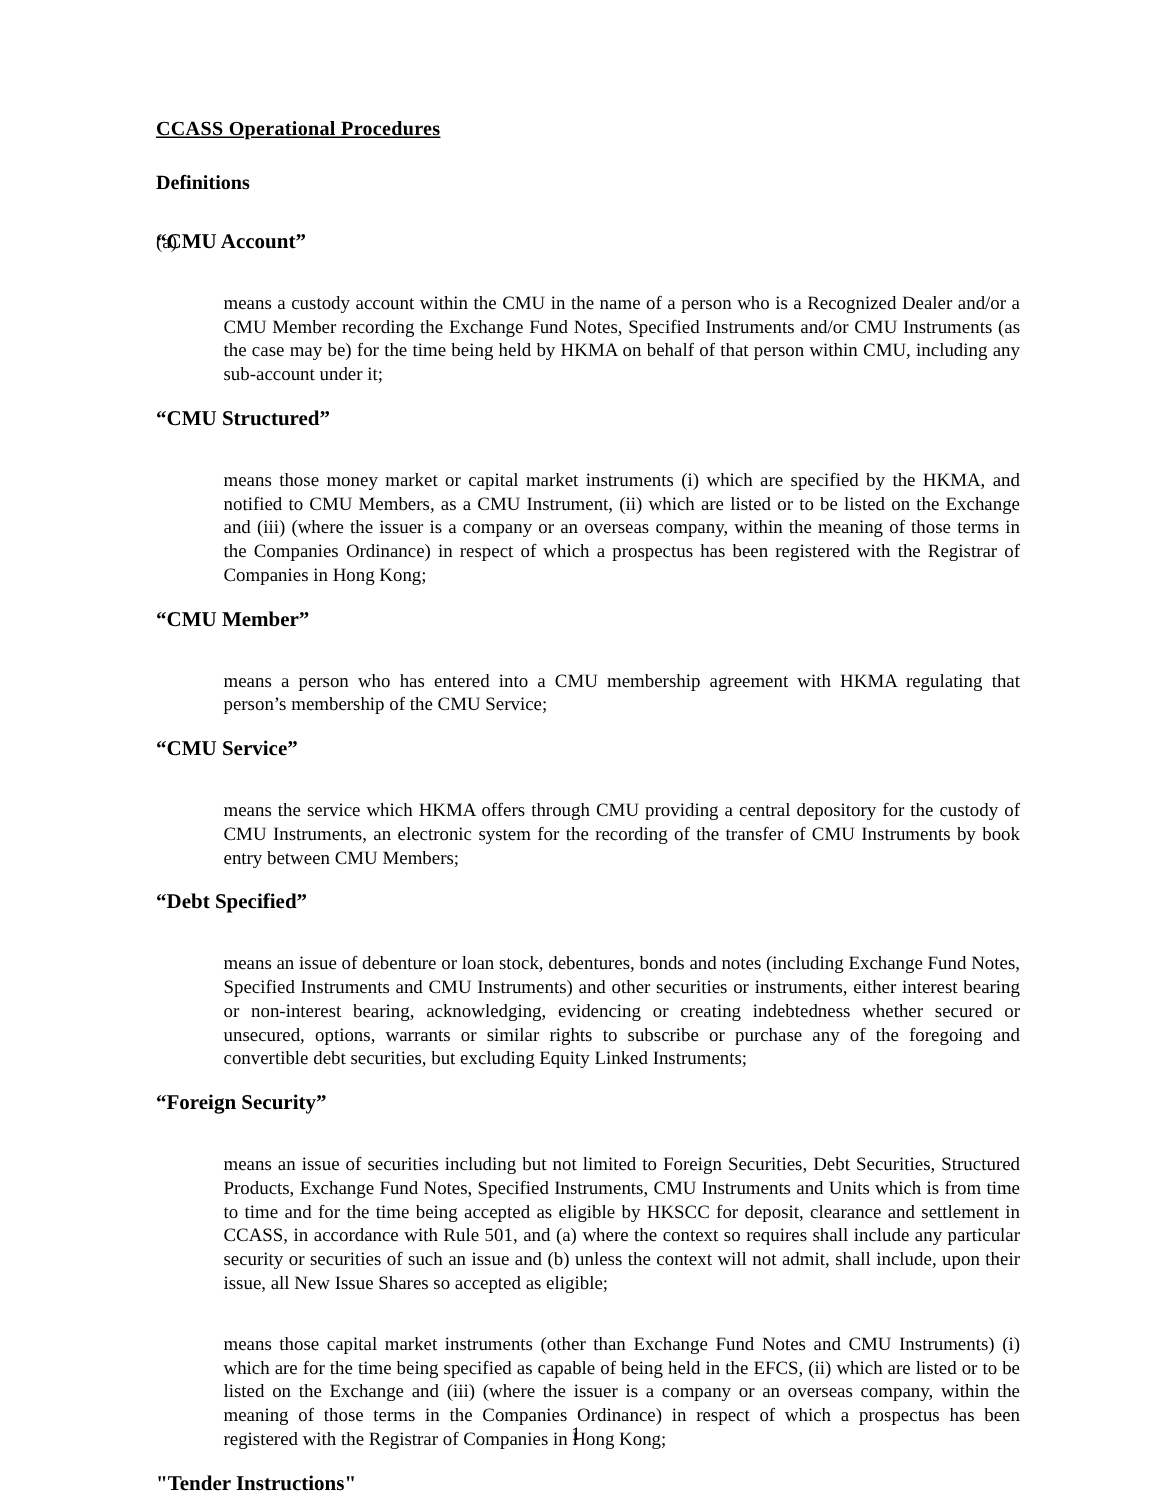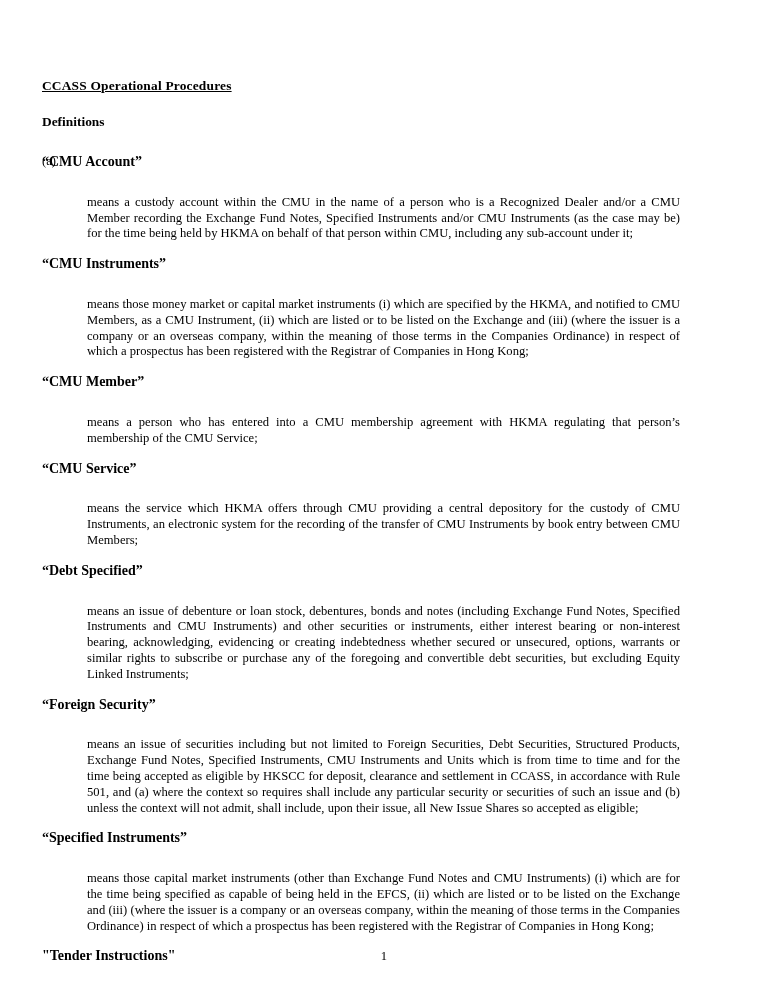--- a/index.html
+++ b/index.html
@@ -8,21 +8,21 @@
     width: 768px;
     height: 994px;
     position: relative;
     overflow: hidden;
     font-family: "Liberation Serif", serif;
     color: #000000;
   }
   .page {
     position: absolute;
     inset: 0;
-    padding: 78px 88px 0 42px;
+    padding: 78px 88px 0 104px;
     background: #ffffff;
   }
   .doc-title {
     font-size: 13.4px;
     font-weight: bold;
     text-decoration: underline;
     margin-bottom: 20px;
     letter-spacing: 0.2px;
   }
   .section-heading {
@@ -80,21 +80,21 @@
     <span class="intro-label">(a)</span>
   </div>
 
   <div id="definitions-list">
   <section class="definition">
     <h3 class="term">“CMU Account”</h3>
     <p class="def-body">means a custody account within the CMU in the name of a person who is a Recognized Dealer and/or a CMU Member recording the Exchange Fund Notes, Specified Instruments and/or CMU Instruments (as the case may be) for the time being held by HKMA on behalf of that person within CMU, including any sub-account under it;</p>
   </section>
 
   <section class="definition">
-    <h3 class="term">“CMU Instruments”</h3>
+    <h3 class="term">“CMU Structured”</h3>
     <p class="def-body">means those money market or capital market instruments (i) which are specified by the HKMA, and notified to CMU Members, as a CMU Instrument, (ii) which are listed or to be listed on the Exchange and (iii) (where the issuer is a company or an overseas company, within the meaning of those terms in the Companies Ordinance) in respect of which a prospectus has been registered with the Registrar of Companies in Hong Kong;</p>
   </section>
 
   <section class="definition">
     <h3 class="term">“CMU Member”</h3>
     <p class="def-body">means a person who has entered into a CMU membership agreement with HKMA regulating that person’s membership of the CMU Service;</p>
   </section>
 
   <section class="definition">
     <h3 class="term">“CMU Service”</h3>
@@ -105,21 +105,20 @@
     <h3 class="term">“Debt Specified”</h3>
     <p class="def-body">means an issue of debenture or loan stock, debentures, bonds and notes (including Exchange Fund Notes, Specified Instruments and CMU Instruments) and other securities or instruments, either interest bearing or non-interest bearing, acknowledging, evidencing or creating indebtedness whether secured or unsecured, options, warrants or similar rights to subscribe or purchase any of the foregoing and convertible debt securities, but excluding Equity Linked Instruments;</p>
   </section>
 
   <section class="definition">
     <h3 class="term">“Foreign Security”</h3>
     <p class="def-body">means an issue of securities including but not limited to Foreign Securities, Debt Securities, Structured Products, Exchange Fund Notes, Specified Instruments, CMU Instruments and Units which is from time to time and for the time being accepted as eligible by HKSCC for deposit, clearance and settlement in CCASS, in accordance with Rule 501, and (a) where the context so requires shall include any particular security or securities of such an issue and (b) unless the context will not admit, shall include, upon their issue, all New Issue Shares so accepted as eligible;</p>
   </section>
 
   <section class="definition">
-    <h3 class="term">“Specified Instruments”</h3>
     <p class="def-body">means those capital market instruments (other than Exchange Fund Notes and CMU Instruments) (i) which are for the time being specified as capable of being held in the EFCS, (ii) which are listed or to be listed on the Exchange and (iii) (where the issuer is a company or an overseas company, within the meaning of those terms in the Companies Ordinance) in respect of which a prospectus has been registered with the Registrar of Companies in Hong Kong;</p>
   </section>
 
   <section class="definition">
     <h3 class="term">"Tender Instructions"</h3>
   </section>
 </div>
 
   <div class="page-number">1</div>
 </div>

